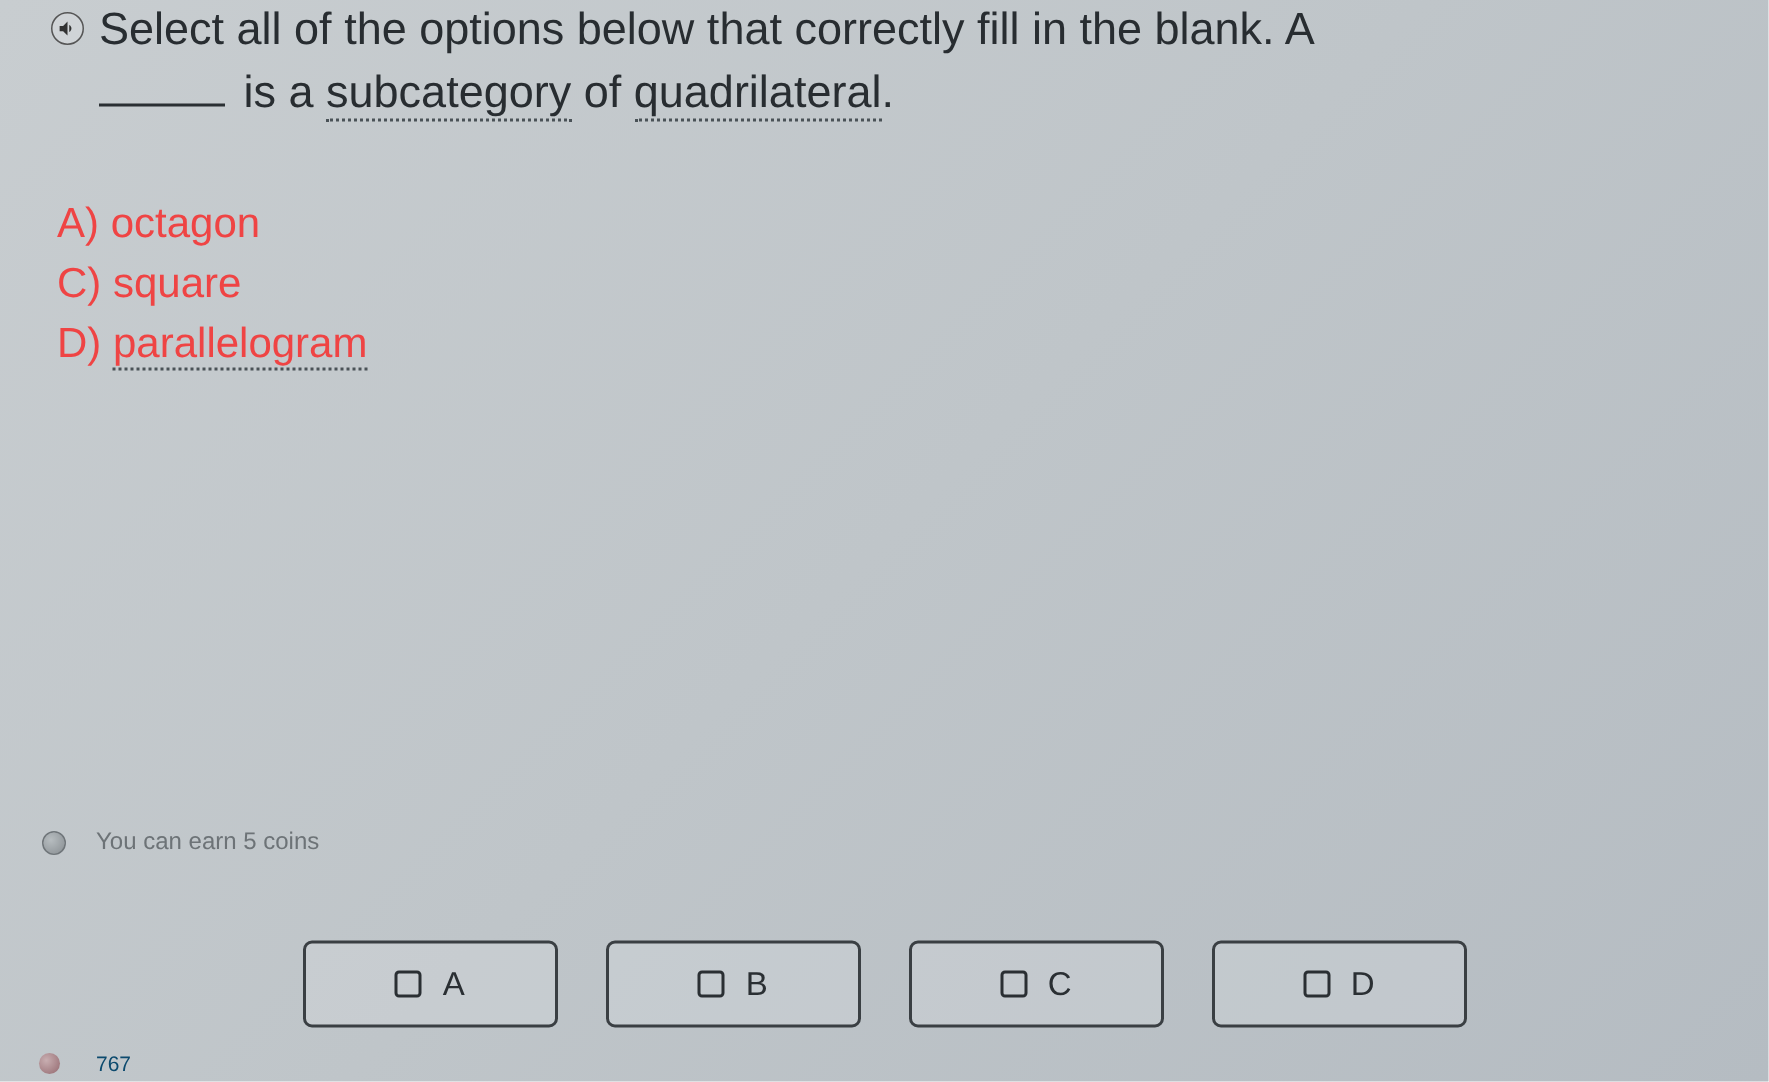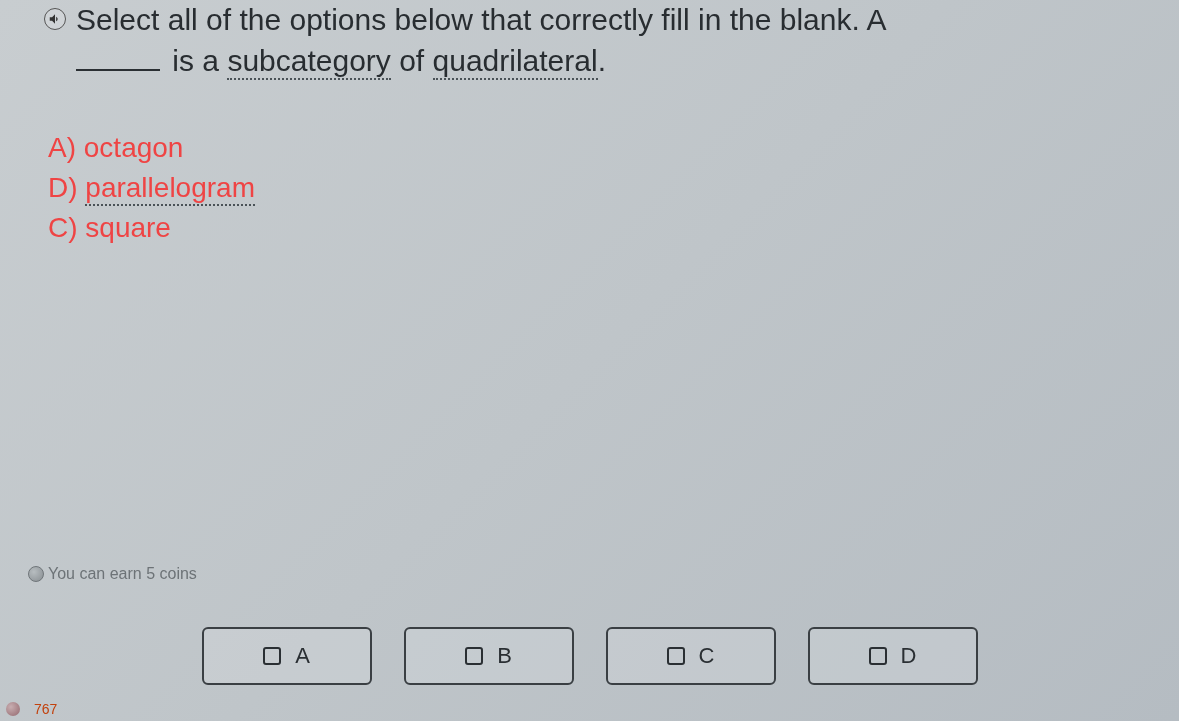--- a/index.html
+++ b/index.html
@@ -5,57 +5,57 @@
     * { box-sizing: border-box; margin: 0; padding: 0; }
     body {
       width: 1179px;
       height: 721px;
       background: linear-gradient(135deg, #c8cdd0 0%, #bfc5c9 50%, #b5bcc2 100%);
       font-family: -apple-system, BlinkMacSystemFont, "Segoe UI", Arial, sans-serif;
       color: #2a2f33;
       position: relative;
       overflow: hidden;
     }
-    .content { padding: 0 36px 0 34px; margin-left: 10px; }
+    .content { padding: 0 36px 0 34px; }
     .question-row { display: flex; align-items: flex-start; gap: 10px; margin-top: 0; }
     .audio-icon {
       width: 22px; height: 22px; border-radius: 50%;
       border: 1.5px solid #555; display: flex; align-items: center; justify-content: center;
       flex-shrink: 0; margin-top: 8px; background: #d0d4d7;
     }
     .audio-icon svg { width: 14px; height: 14px; fill: #333; }
     .question-text {
       font-size: 30px; line-height: 1.35; color: #282d31; font-weight: 400;
     }
     .blank { display: inline-block; border-bottom: 2px solid #2a2f33; width: 84px; height: 1em; vertical-align: baseline; margin-right: 4px; }
     .dotted { border-bottom: 2px dotted #4a5257; padding-bottom: 1px; }
     .options { margin: 48px 0 0 4px; font-size: 28px; line-height: 1.35; color: #ef4444; }
     .options .opt { margin-bottom: 2px; }
-    .earn-row { position: absolute; left: 28px; bottom: 138px; display: flex; align-items: center; gap: 4px; color: #6d7377; font-size: 16px; }
+    .earn-row { position: absolute; left: 28px; bottom: 150px; display: flex; align-items: center; gap: 20px; color: #6d7377; font-size: 16px; }
     .coin {
       width: 16px; height: 16px; border-radius: 50%;
       background: radial-gradient(circle at 35% 35%, #b7bdc0, #888e92);
       border: 1px solid #6f7579;
     }
     .answer-bar {
       position: absolute; left: 0; right: 0; bottom: 20px; height: 90px;
       display: flex; align-items: center; justify-content: center; gap: 32px;
       padding: 0 20px;
     }
     .answer-btn {
       width: 170px; height: 58px; border: 2px solid #3a3f43; border-radius: 6px;
       background: rgba(225,228,230,0.25); display: flex; align-items: center; justify-content: center;
       gap: 14px; font-size: 22px; color: #2a2f33; cursor: pointer;
     }
     .answer-btn .chk {
       width: 18px; height: 18px; border: 2.5px solid #2a2f33; border-radius: 3px;
     }
     .footer-mark {
-      position: absolute; left: 6px; bottom: 4px; display: flex; align-items: center; gap: 14px;
-      color: #c2410c; font-size: 14px;
+      position: absolute; left: 26px; bottom: 4px; display: flex; align-items: center; gap: 24px;
+      color: #0c4a6e; font-size: 14px;
     }
     .footer-mark .dot {
       width: 14px; height: 14px; border-radius: 50%;
       background: radial-gradient(circle at 35% 35%, #c8aeb1, #93686e);
     }
   </style>
 </head>
 <body>
 
 <div class="content">
@@ -68,24 +68,24 @@
     <div class="question-text">
       <span>Select all of the options below that correctly fill in the blank. A</span>
       <br>
       <span class="blank"></span>
       <span> is a </span><span class="dotted">subcategory</span><span> of </span><span class="dotted">quadrilateral</span><span>.</span>
     </div>
   </div>
 
   <div class="options">
     <div class="opt">A) octagon</div>
+    <div class="opt">C) square</div>
     <div class="opt">
       <span>D) </span><span class="dotted">parallelogram</span>
     </div>
-    <div class="opt">C) square</div>
   </div>
 </div>
 
 <div class="earn-row">
   <div class="coin"></div>
   <span>You can earn 5 coins</span>
 </div>
 
 <div class="answer-bar">
   <div class="answer-btn">

